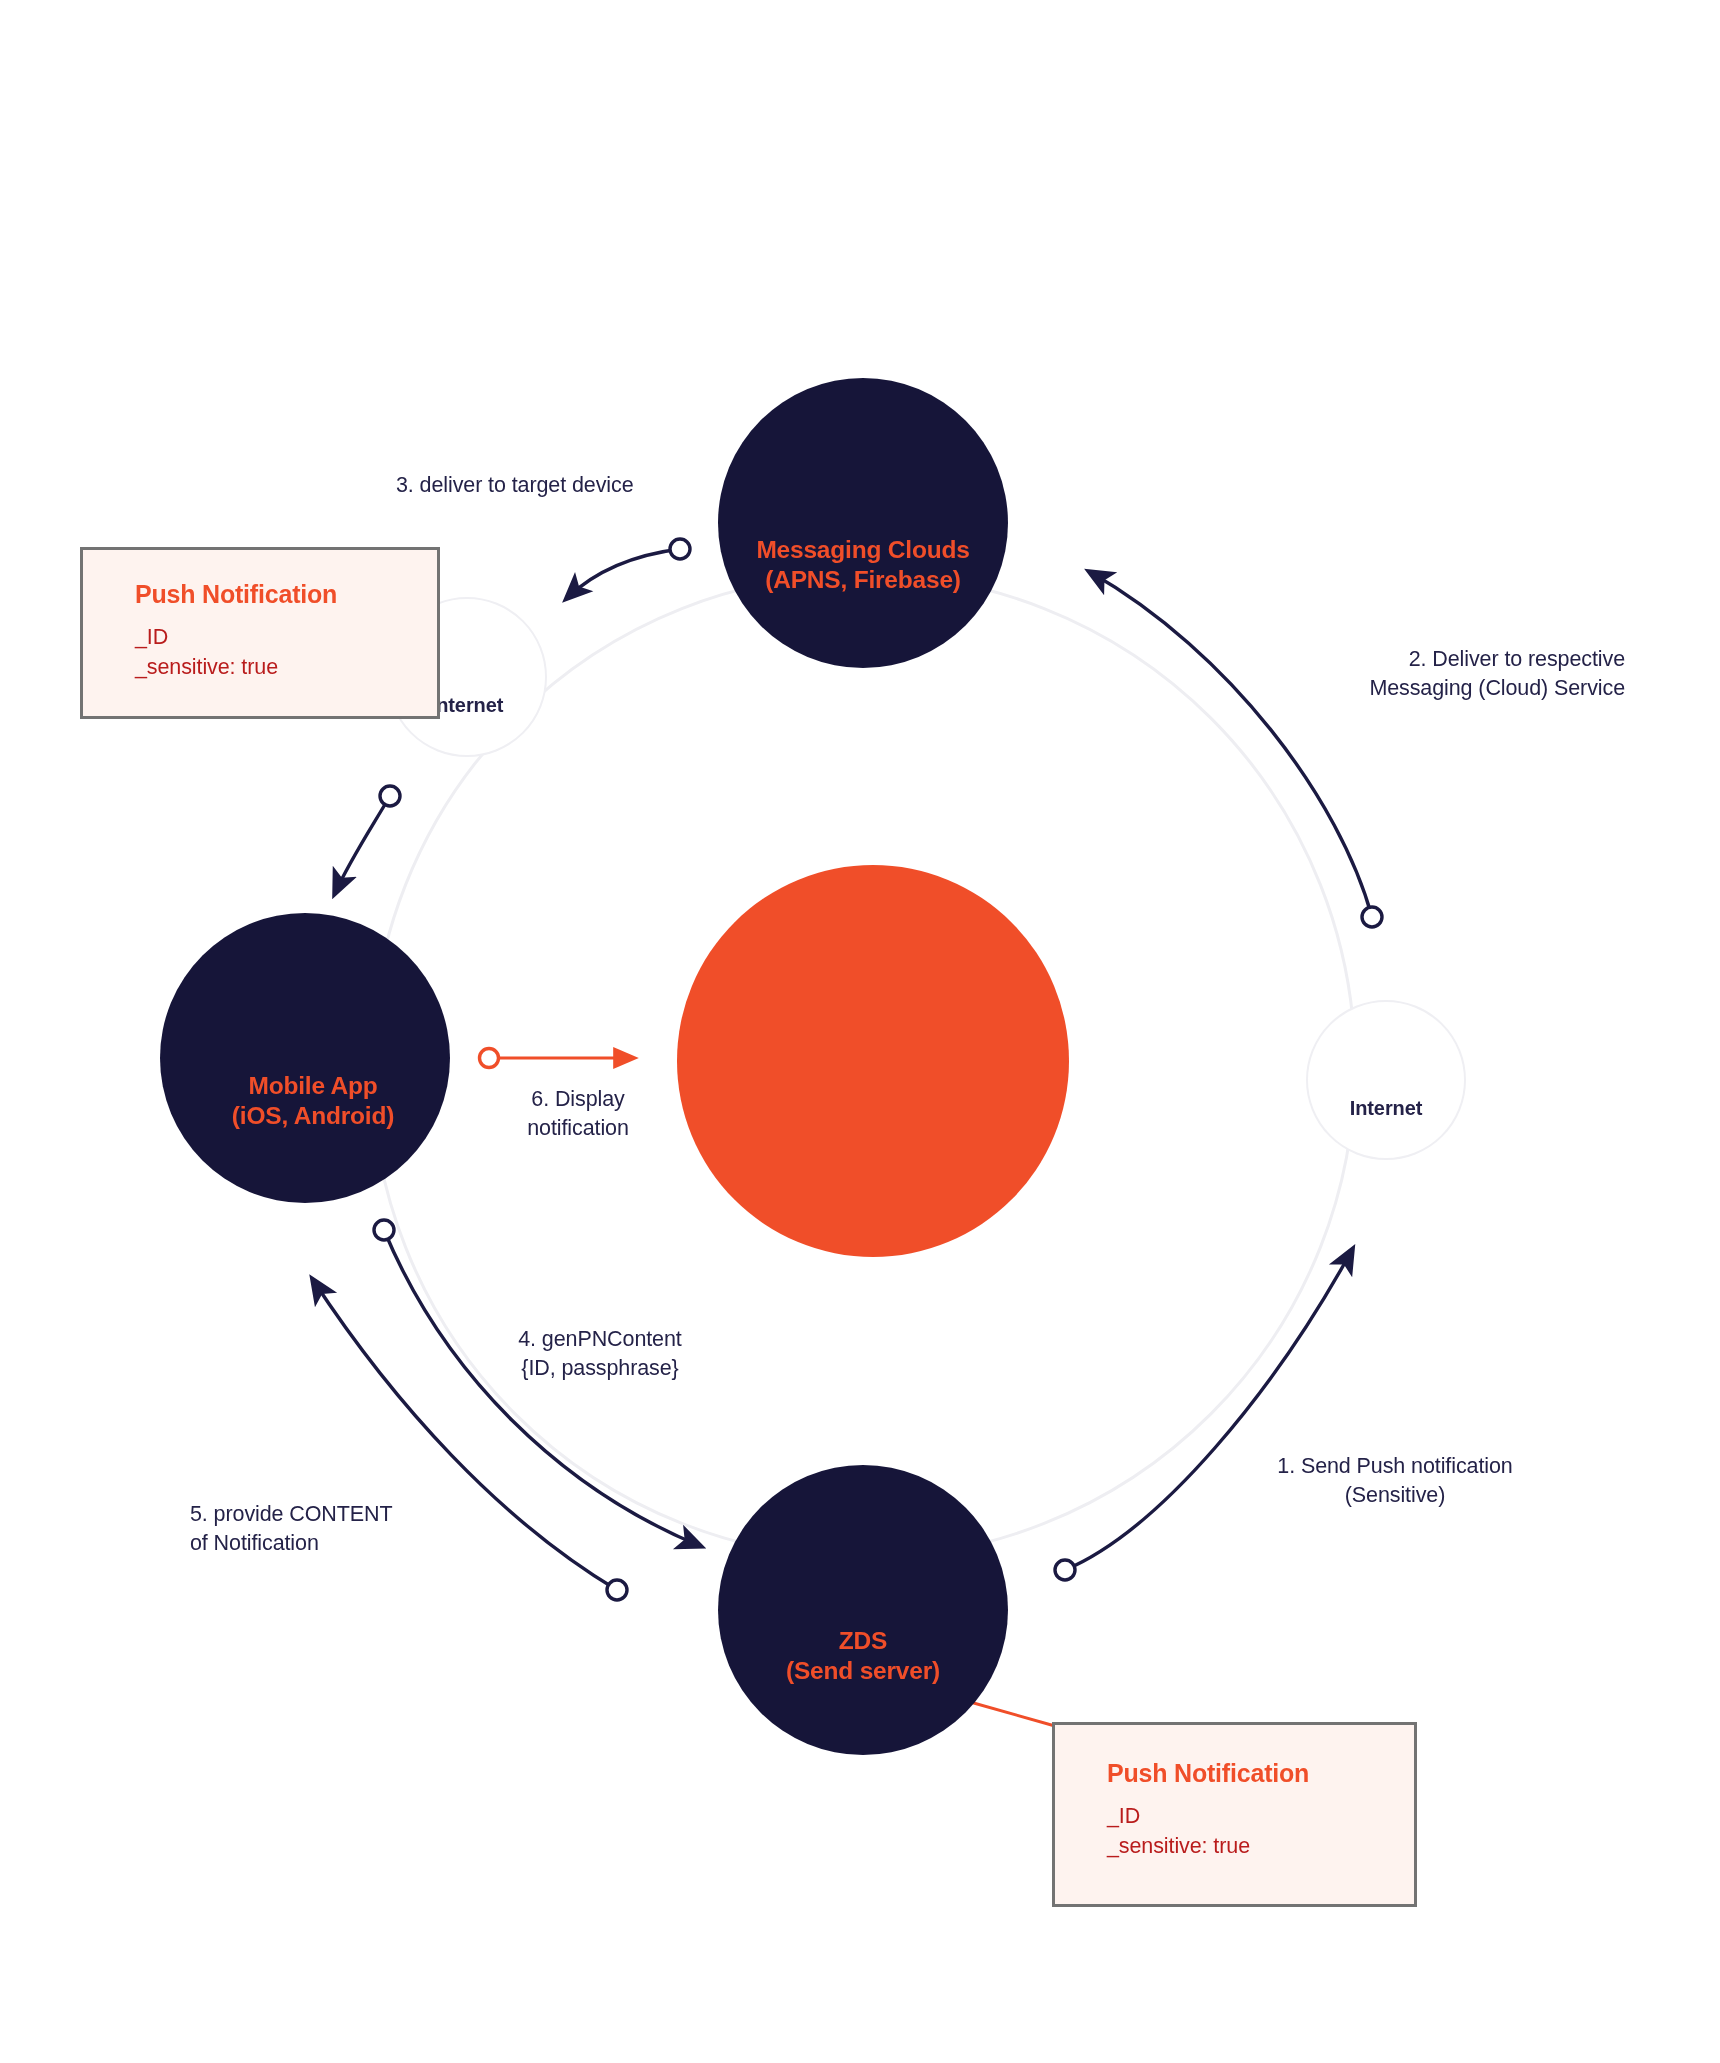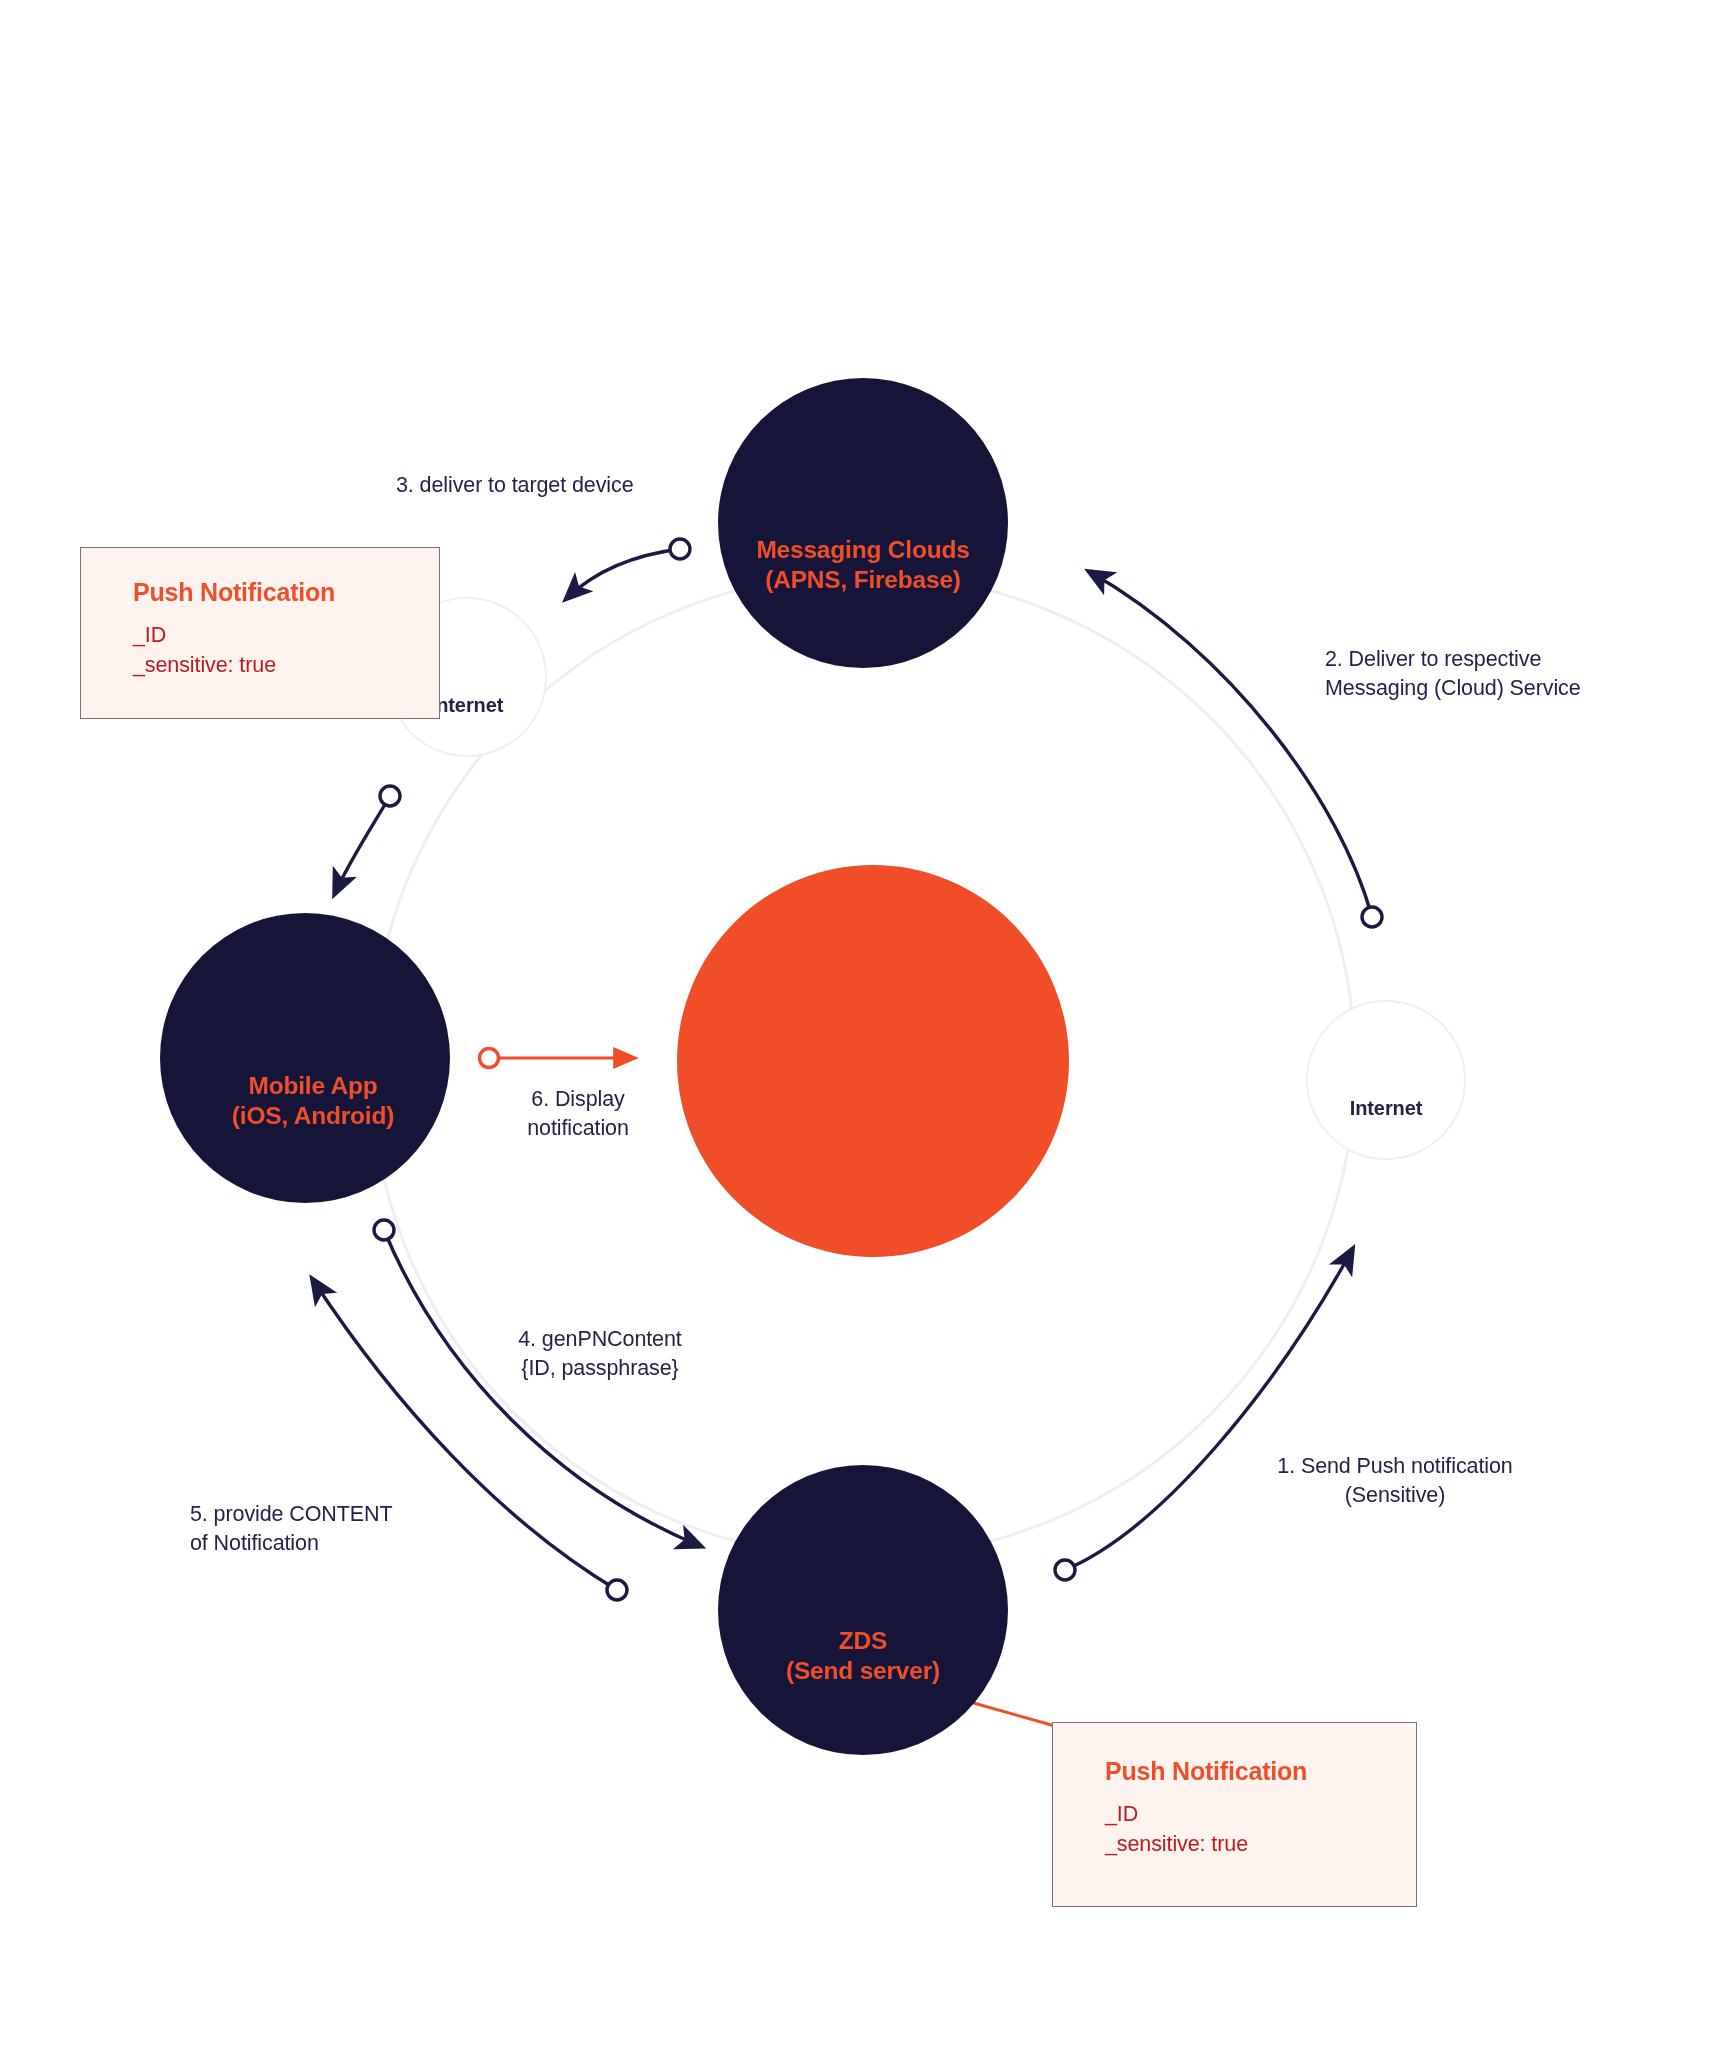--- a/index.html
+++ b/index.html
@@ -92,21 +92,21 @@
   #node-user {
     left: 677px; top: 865px;
     width: 392px; height: 392px;
     background: #F04E29;
   }
 
   
   .callout {
     position: absolute;
     background: #FEF3EF;
-    border: 1px solid #737373;
+    border: 3px solid #737373;
     box-sizing: border-box;
   }
   .callout-title {
     color: #F04E29;
     font-size: 25px;
     font-weight: bold;
     letter-spacing: -0.2px;
   }
   .callout-line {
     color: #b91c1c;
@@ -130,21 +130,21 @@
   
   .step-label {
     position: absolute;
     color: #242248;
     font-size: 21.5px;
     line-height: 1.36;
     letter-spacing: -0.1px;
     white-space: pre-line;
   }
   #label-1 { left: 1265px; top: 1452px; width: 260px; text-align: center; }
-  #label-2 { left: 1325px; top: 645px; width: 300px; text-align: left; }
+  #label-2 { left: 1325px; top: 645px; width: 300px; text-align: right; }
   #label-3 { left: 396px; top: 471px; width: 260px; text-align: left; }
   #label-4 { left: 500px; top: 1325px; width: 200px; text-align: center; }
   #label-5 { left: 190px; top: 1500px; width: 240px; text-align: left; }
   #label-6 { left: 498px; top: 1085px; width: 160px; text-align: center; }
 </style>
 </head>
 <body>
 
 <div id="stage">
 

